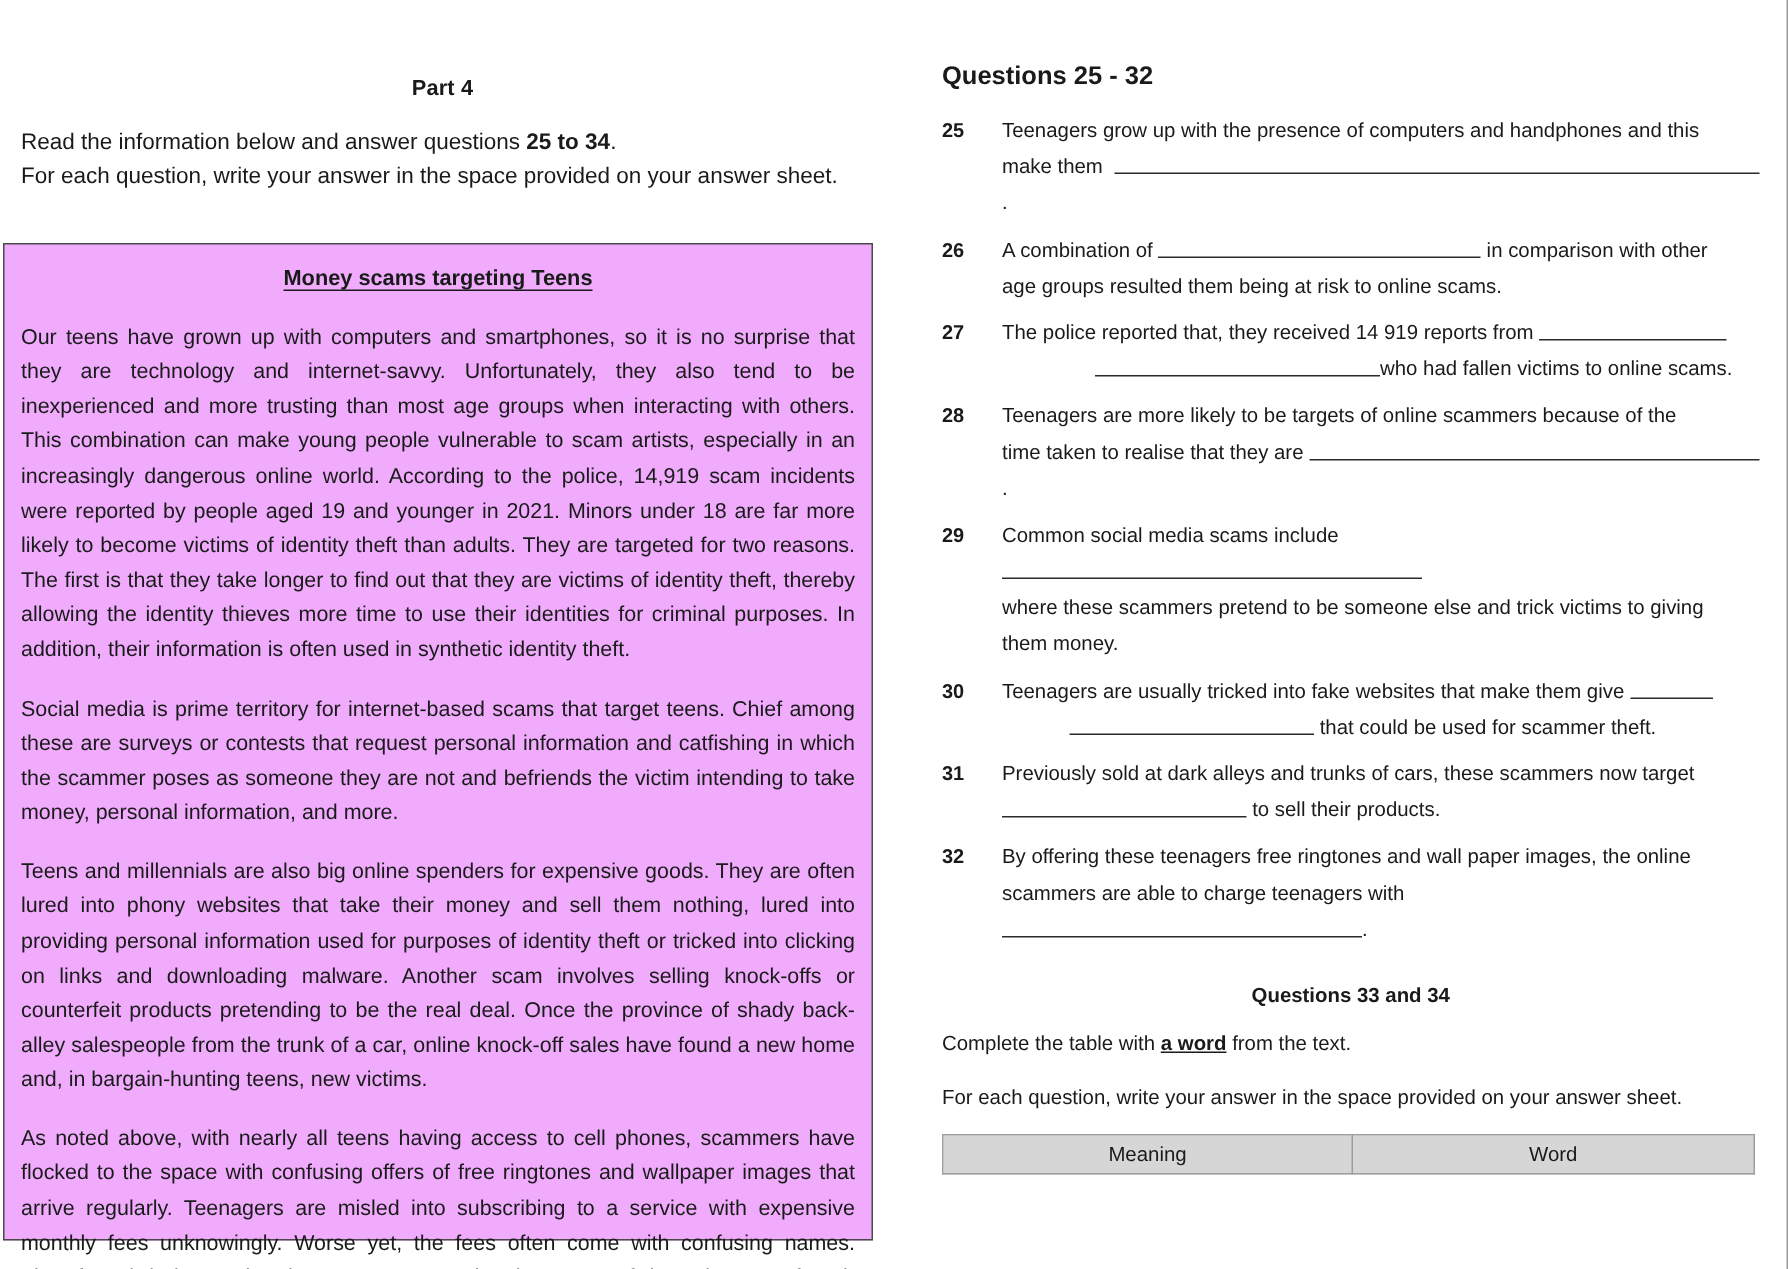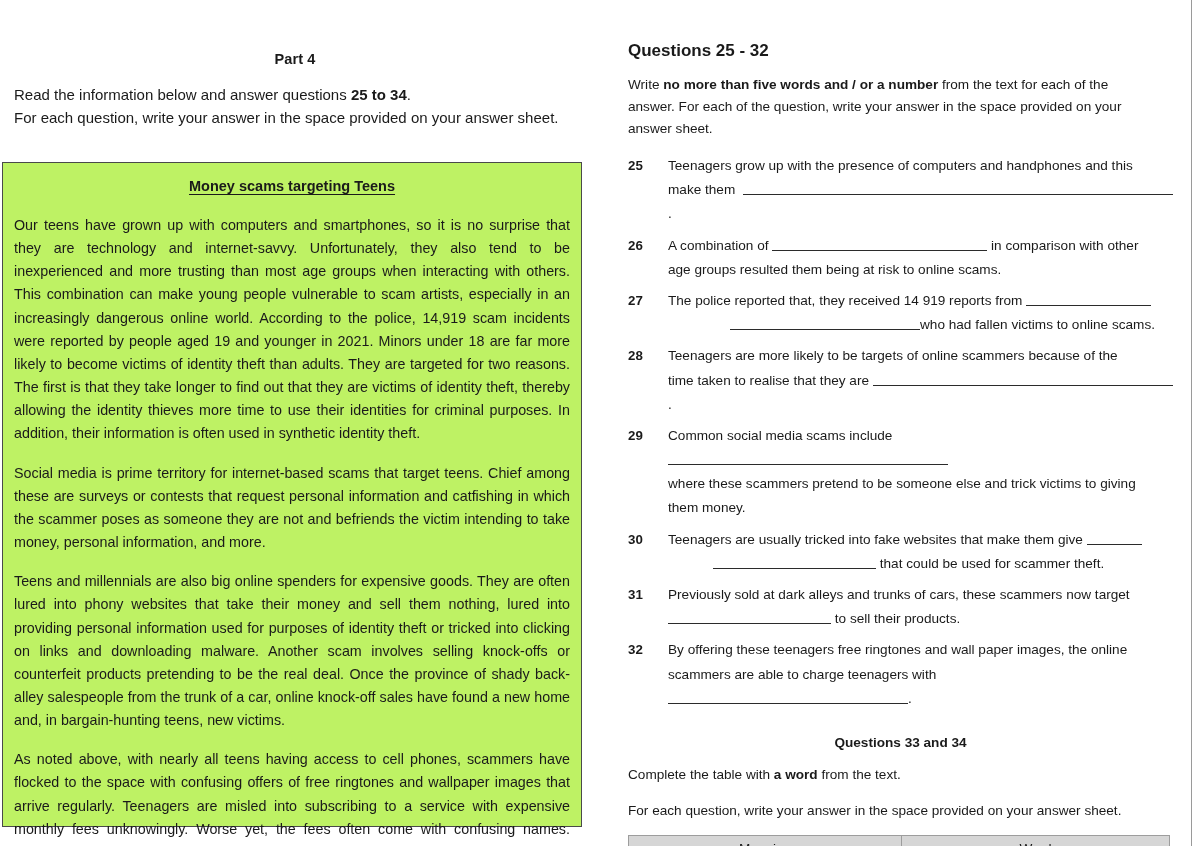--- a/index.html
+++ b/index.html
@@ -54,21 +54,21 @@
   .lead-instructions .l2 { display: block; }
 
   .passage-box {
     position: absolute;
     left: 2px;
     top: 152px;
     width: 580px;
     height: 665px;
     border: 1.3px solid #4a4a4a;
     box-sizing: border-box;
-    background: #bef264;
+    background: #f0abfc;
   }
   .passage-inner {
     padding: 9px 11px 0 11px;
   }
   .passage-title {
     text-align: center;
     font-weight: bold;
     font-size: 14.5px;
     text-decoration: underline;
     text-underline-offset: 2.5px;
@@ -134,21 +134,21 @@
     font-weight: bold;
     font-size: 13.6px;
     margin-top: 24px;
     text-align: center;
   }
   .q2-line {
     font-size: 13.6px;
     line-height: 1.6;
     margin-top: 14px;
   }
-  .q2-line b { font-weight: bold; }
+  .q2-line b { font-weight: bold; text-decoration: underline; }
 
   .wordtable {
     margin-top: 14px;
     width: 539px;
     border-collapse: collapse;
     table-layout: fixed;
   }
   .wordtable th, .wordtable td {
     border: 1px solid #9d9d9d;
     font-weight: normal;
@@ -188,21 +188,20 @@
         <p class="passage-p">As noted above, with nearly all teens having access to cell phones, scammers have flocked to the space with confusing offers of free ringtones and wallpaper images that arrive regularly. Teenagers are misled into subscribing to a service with expensive monthly fees unknowingly. Worse yet, the fees often come with confusing names. Therefore, it is imperative that teenagers need to be aware of the existence of such schemes and take extra precaution in order not to fall victims to these scams.</p>
       </div>
     </div>
 
   </div>
 
   <div class="col-right">
 
     <div class="q-head">Questions 25 - 32</div>
 
-    <div class="q-instructions"><span>Write </span><b>no more than five words and / or a number</b><span> from the text for each of the answer. For each of the question, write your answer in the space provided on your answer sheet.</span></div>
 
     <div class="qlist">
 
       <div class="qitem">
         <div class="qnum">25</div>
         <div class="qbody">
           <span class="qline">Teenagers grow up with the presence of computers and handphones and this</span>
           <span class="qline"><span>make them  </span><span class="blank" style="width:430px"></span><span>.</span></span>
         </div>
       </div>

